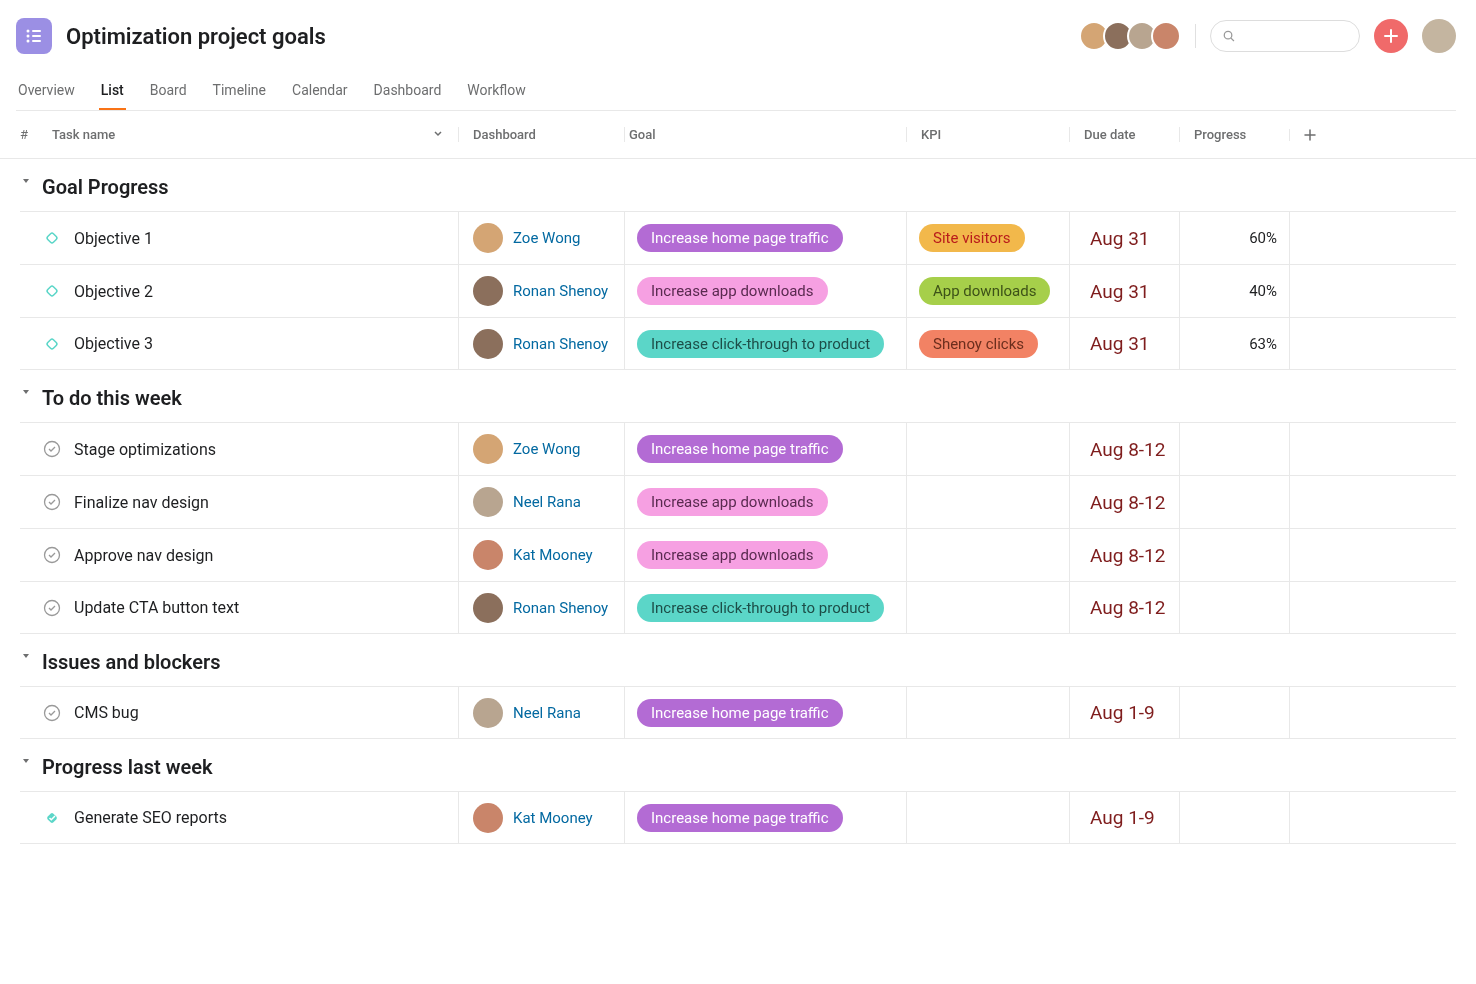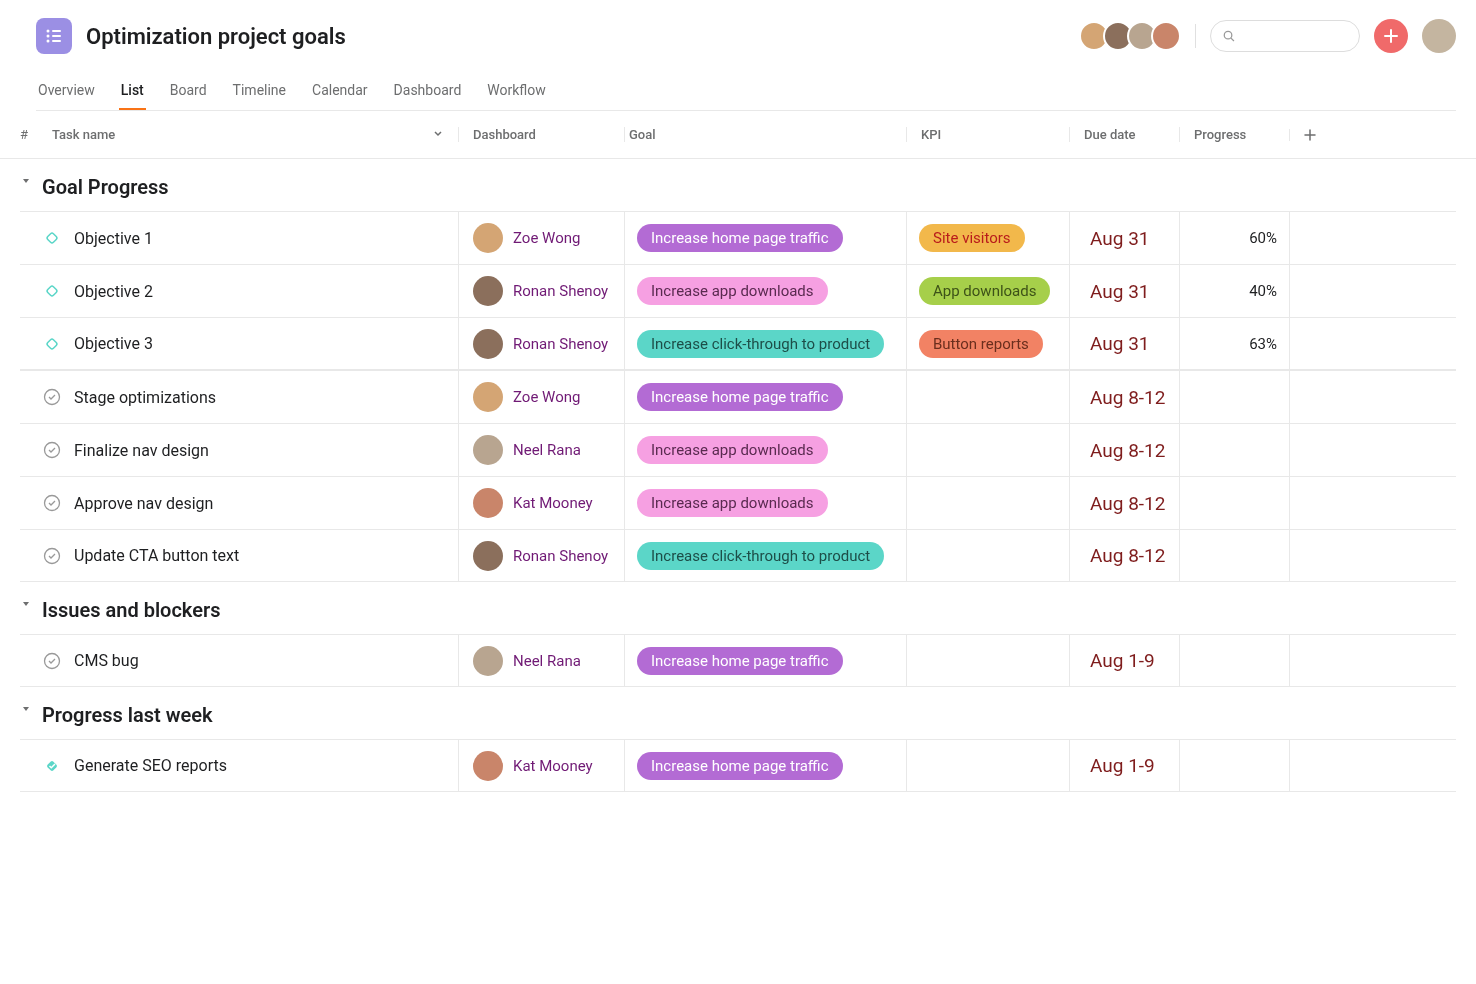--- a/index.html
+++ b/index.html
@@ -1,17 +1,17 @@
 <!DOCTYPE html>
 <html><head>
 <meta charset="utf-8">
 <style>
 * { margin:0; padding:0; box-sizing:border-box; }
 body { font-family:-apple-system,BlinkMacSystemFont,"Segoe UI",Roboto,sans-serif; background:#fff; color:#1e1f21; font-size:14px; }
-.header { padding:18px 20px 0 36px; }
+.header { padding:18px 20px 0 16px; }
 .header-top { display:flex; align-items:center; gap:14px; }
 .project-icon { width:36px; height:36px; background:#9b8fe4; border-radius:8px; display:flex; align-items:center; justify-content:center; }
 .project-title { font-size:22px; font-weight:600; }
 .header-right { margin-left:auto; display:flex; align-items:center; gap:14px; }
 .avatars { display:flex; }
 .avatar { width:30px; height:30px; border-radius:50%; border:2px solid #fff; margin-left:-6px; display:flex; align-items:center; justify-content:center; font-size:11px; font-weight:600; color:#fff; }
 .avatar:first-child { margin-left:0; }
 .vdiv { width:1px; height:24px; background:#e0e0e0; }
 .search-box { display:flex; align-items:center; gap:8px; width:150px; height:32px; border:1px solid #ddd; border-radius:16px; padding:0 12px; background:#fff; }
 .search-box input { border:none; outline:none; width:100%; font-size:13px; }
@@ -32,21 +32,21 @@
 .section { padding:0 20px; }
 .section-header { display:flex; gap:10px; padding:16px 0 12px 0; }
 .section-title { font-size:20px; font-weight:600; }
 .row { display:flex; align-items:center; height:53px; border-top:1px solid #e8e8e8; }
 .section .row:last-child { border-bottom:1px solid #e8e8e8; }
 .row-task { flex:0 0 438px; display:flex; align-items:center; gap:12px; padding-left:22px; }
 .task-icon { width:20px; height:20px; display:flex; align-items:center; justify-content:center; flex-shrink:0; }
 .task-title { font-size:16px; color:#1e1f21; }
 .row-assignee { flex:0 0 166px; padding-left:14px; border-left:1px solid #e8e8e8; height:100%; display:flex; align-items:center; gap:10px; }
 .assignee-avatar { width:30px; height:30px; border-radius:50%; flex-shrink:0; }
-.assignee-name { font-size:15px; color:#701a75; white-space:nowrap; }
+.assignee-name { font-size:15px; color:#0369a1; white-space:nowrap; }
 .row-goal { flex:0 0 282px; padding-left:12px; border-left:1px solid #e8e8e8; height:100%; display:flex; align-items:center; }
 .row-kpi { flex:0 0 163px; padding-left:12px; border-left:1px solid #e8e8e8; height:100%; display:flex; align-items:center; }
 .row-due { flex:0 0 110px; padding-left:20px; border-left:1px solid #e8e8e8; height:100%; display:flex; align-items:center; font-size:19px; color:#7f1d1d; }
 .row-progress { flex:0 0 110px; padding:0 12px; border-left:1px solid #e8e8e8; height:100%; display:flex; align-items:center; justify-content:flex-end; font-size:15px; color:#1e1f21; }
 .row-end { flex:1; border-left:1px solid #e8e8e8; height:100%; }
 .pill { display:inline-block; padding:5px 14px; border-radius:14px; font-size:15px; white-space:nowrap; }
 svg { display:block; }
 </style>
 </head>
 <body>
@@ -184,156 +184,164 @@
           <span class="task-title">Objective 3</span>
         </div>
         <div class="row-assignee">
           <div class="assignee-avatar" style="background: rgb(139, 111, 92);"></div>
           <span class="assignee-name">Ronan Shenoy</span>
         </div>
         <div class="row-goal">
           <span class="pill" style="background: rgb(91, 214, 200); color: rgb(29, 78, 72);">Increase click-through to product</span>
         </div>
         <div class="row-kpi">
-          <span class="pill" style="background: rgb(242, 130, 100); color: rgb(107, 46, 29);">Button reports</span>
+          <span class="pill" style="background: rgb(242, 130, 100); color: rgb(107, 46, 29);">Shenoy clicks</span>
         </div>
         <div class="row-due">Aug 31</div>
         <div class="row-progress">63%</div>
-        <div class="row-end"></div>
-      </div>
-    </div>
-    <div class="section">
-      <div class="row">
-        <div class="row-task">
-          <span class="task-icon">
-            <svg width="18" height="18" viewBox="0 0 18 18">
-              <circle cx="9" cy="9" r="7.5" stroke="#999" stroke-width="1.3" fill="none"></circle>
-              <path d="M6 9l2 2 4-4" stroke="#999" stroke-width="1.3" fill="none"></path>
-            </svg>
-          </span>
-          <span class="task-title">Stage optimizations</span>
-        </div>
-        <div class="row-assignee">
-          <div class="assignee-avatar" style="background: rgb(212, 165, 116);"></div>
-          <span class="assignee-name">Zoe Wong</span>
-        </div>
-        <div class="row-goal">
-          <span class="pill" style="background: rgb(179, 107, 212); color: rgb(255, 255, 255);">Increase home page traffic</span>
-        </div>
-        <div class="row-kpi"></div>
-        <div class="row-due">Aug 8-12</div>
-        <div class="row-progress"></div>
-        <div class="row-end"></div>
-      </div>
-      <div class="row">
-        <div class="row-task">
-          <span class="task-icon">
-            <svg width="18" height="18" viewBox="0 0 18 18">
-              <circle cx="9" cy="9" r="7.5" stroke="#999" stroke-width="1.3" fill="none"></circle>
-              <path d="M6 9l2 2 4-4" stroke="#999" stroke-width="1.3" fill="none"></path>
-            </svg>
-          </span>
-          <span class="task-title">Finalize nav design</span>
-        </div>
-        <div class="row-assignee">
-          <div class="assignee-avatar" style="background: rgb(184, 165, 144);"></div>
-          <span class="assignee-name">Neel Rana</span>
-        </div>
-        <div class="row-goal">
-          <span class="pill" style="background: rgb(246, 160, 226); color: rgb(90, 42, 80);">Increase app downloads</span>
-        </div>
-        <div class="row-kpi"></div>
-        <div class="row-due">Aug 8-12</div>
-        <div class="row-progress"></div>
-        <div class="row-end"></div>
-      </div>
-      <div class="row">
-        <div class="row-task">
-          <span class="task-icon">
-            <svg width="18" height="18" viewBox="0 0 18 18">
-              <circle cx="9" cy="9" r="7.5" stroke="#999" stroke-width="1.3" fill="none"></circle>
-              <path d="M6 9l2 2 4-4" stroke="#999" stroke-width="1.3" fill="none"></path>
-            </svg>
-          </span>
-          <span class="task-title">Approve nav design</span>
-        </div>
-        <div class="row-assignee">
-          <div class="assignee-avatar" style="background: rgb(201, 133, 106);"></div>
-          <span class="assignee-name">Kat Mooney</span>
-        </div>
-        <div class="row-goal">
-          <span class="pill" style="background: rgb(246, 160, 226); color: rgb(90, 42, 80);">Increase app downloads</span>
-        </div>
-        <div class="row-kpi"></div>
-        <div class="row-due">Aug 8-12</div>
-        <div class="row-progress"></div>
-        <div class="row-end"></div>
-      </div>
-      <div class="row">
-        <div class="row-task">
-          <span class="task-icon">
-            <svg width="18" height="18" viewBox="0 0 18 18">
-              <circle cx="9" cy="9" r="7.5" stroke="#999" stroke-width="1.3" fill="none"></circle>
-              <path d="M6 9l2 2 4-4" stroke="#999" stroke-width="1.3" fill="none"></path>
-            </svg>
-          </span>
-          <span class="task-title">Update CTA button text</span>
-        </div>
-        <div class="row-assignee">
-          <div class="assignee-avatar" style="background: rgb(139, 111, 92);"></div>
-          <span class="assignee-name">Ronan Shenoy</span>
-        </div>
-        <div class="row-goal">
-          <span class="pill" style="background: rgb(91, 214, 200); color: rgb(29, 78, 72);">Increase click-through to product</span>
-        </div>
-        <div class="row-kpi"></div>
-        <div class="row-due">Aug 8-12</div>
-        <div class="row-progress"></div>
         <div class="row-end"></div>
       </div>
     </div>
     <div class="section">
       <div class="section-header">
         <span>
           <svg width="12" height="12" viewBox="0 0 12 12">
             <path d="M3 4l3 4 3-4z" fill="#6d6e6f"></path>
           </svg>
         </span>
-        <span class="section-title">Issues and blockers</span>
-      </div>
-      <div class="row">
-        <div class="row-task">
-          <span class="task-icon">
-            <svg width="18" height="18" viewBox="0 0 18 18">
-              <circle cx="9" cy="9" r="7.5" stroke="#999" stroke-width="1.3" fill="none"></circle>
-              <path d="M6 9l2 2 4-4" stroke="#999" stroke-width="1.3" fill="none"></path>
-            </svg>
-          </span>
-          <span class="task-title">CMS bug</span>
+        <span class="section-title">To do this week</span>
+      </div>
+      <div class="row">
+        <div class="row-task">
+          <span class="task-icon">
+            <svg width="18" height="18" viewBox="0 0 18 18">
+              <circle cx="9" cy="9" r="7.5" stroke="#999" stroke-width="1.3" fill="none"></circle>
+              <path d="M6 9l2 2 4-4" stroke="#999" stroke-width="1.3" fill="none"></path>
+            </svg>
+          </span>
+          <span class="task-title">Stage optimizations</span>
+        </div>
+        <div class="row-assignee">
+          <div class="assignee-avatar" style="background: rgb(212, 165, 116);"></div>
+          <span class="assignee-name">Zoe Wong</span>
+        </div>
+        <div class="row-goal">
+          <span class="pill" style="background: rgb(179, 107, 212); color: rgb(255, 255, 255);">Increase home page traffic</span>
+        </div>
+        <div class="row-kpi"></div>
+        <div class="row-due">Aug 8-12</div>
+        <div class="row-progress"></div>
+        <div class="row-end"></div>
+      </div>
+      <div class="row">
+        <div class="row-task">
+          <span class="task-icon">
+            <svg width="18" height="18" viewBox="0 0 18 18">
+              <circle cx="9" cy="9" r="7.5" stroke="#999" stroke-width="1.3" fill="none"></circle>
+              <path d="M6 9l2 2 4-4" stroke="#999" stroke-width="1.3" fill="none"></path>
+            </svg>
+          </span>
+          <span class="task-title">Finalize nav design</span>
         </div>
         <div class="row-assignee">
           <div class="assignee-avatar" style="background: rgb(184, 165, 144);"></div>
           <span class="assignee-name">Neel Rana</span>
         </div>
         <div class="row-goal">
-          <span class="pill" style="background: rgb(179, 107, 212); color: rgb(255, 255, 255);">Increase home page traffic</span>
-        </div>
-        <div class="row-kpi"></div>
-        <div class="row-due">Aug 1-9</div>
+          <span class="pill" style="background: rgb(246, 160, 226); color: rgb(90, 42, 80);">Increase app downloads</span>
+        </div>
+        <div class="row-kpi"></div>
+        <div class="row-due">Aug 8-12</div>
+        <div class="row-progress"></div>
+        <div class="row-end"></div>
+      </div>
+      <div class="row">
+        <div class="row-task">
+          <span class="task-icon">
+            <svg width="18" height="18" viewBox="0 0 18 18">
+              <circle cx="9" cy="9" r="7.5" stroke="#999" stroke-width="1.3" fill="none"></circle>
+              <path d="M6 9l2 2 4-4" stroke="#999" stroke-width="1.3" fill="none"></path>
+            </svg>
+          </span>
+          <span class="task-title">Approve nav design</span>
+        </div>
+        <div class="row-assignee">
+          <div class="assignee-avatar" style="background: rgb(201, 133, 106);"></div>
+          <span class="assignee-name">Kat Mooney</span>
+        </div>
+        <div class="row-goal">
+          <span class="pill" style="background: rgb(246, 160, 226); color: rgb(90, 42, 80);">Increase app downloads</span>
+        </div>
+        <div class="row-kpi"></div>
+        <div class="row-due">Aug 8-12</div>
+        <div class="row-progress"></div>
+        <div class="row-end"></div>
+      </div>
+      <div class="row">
+        <div class="row-task">
+          <span class="task-icon">
+            <svg width="18" height="18" viewBox="0 0 18 18">
+              <circle cx="9" cy="9" r="7.5" stroke="#999" stroke-width="1.3" fill="none"></circle>
+              <path d="M6 9l2 2 4-4" stroke="#999" stroke-width="1.3" fill="none"></path>
+            </svg>
+          </span>
+          <span class="task-title">Update CTA button text</span>
+        </div>
+        <div class="row-assignee">
+          <div class="assignee-avatar" style="background: rgb(139, 111, 92);"></div>
+          <span class="assignee-name">Ronan Shenoy</span>
+        </div>
+        <div class="row-goal">
+          <span class="pill" style="background: rgb(91, 214, 200); color: rgb(29, 78, 72);">Increase click-through to product</span>
+        </div>
+        <div class="row-kpi"></div>
+        <div class="row-due">Aug 8-12</div>
         <div class="row-progress"></div>
         <div class="row-end"></div>
       </div>
     </div>
     <div class="section">
       <div class="section-header">
         <span>
           <svg width="12" height="12" viewBox="0 0 12 12">
             <path d="M3 4l3 4 3-4z" fill="#6d6e6f"></path>
           </svg>
         </span>
+        <span class="section-title">Issues and blockers</span>
+      </div>
+      <div class="row">
+        <div class="row-task">
+          <span class="task-icon">
+            <svg width="18" height="18" viewBox="0 0 18 18">
+              <circle cx="9" cy="9" r="7.5" stroke="#999" stroke-width="1.3" fill="none"></circle>
+              <path d="M6 9l2 2 4-4" stroke="#999" stroke-width="1.3" fill="none"></path>
+            </svg>
+          </span>
+          <span class="task-title">CMS bug</span>
+        </div>
+        <div class="row-assignee">
+          <div class="assignee-avatar" style="background: rgb(184, 165, 144);"></div>
+          <span class="assignee-name">Neel Rana</span>
+        </div>
+        <div class="row-goal">
+          <span class="pill" style="background: rgb(179, 107, 212); color: rgb(255, 255, 255);">Increase home page traffic</span>
+        </div>
+        <div class="row-kpi"></div>
+        <div class="row-due">Aug 1-9</div>
+        <div class="row-progress"></div>
+        <div class="row-end"></div>
+      </div>
+    </div>
+    <div class="section">
+      <div class="section-header">
+        <span>
+          <svg width="12" height="12" viewBox="0 0 12 12">
+            <path d="M3 4l3 4 3-4z" fill="#6d6e6f"></path>
+          </svg>
+        </span>
         <span class="section-title">Progress last week</span>
       </div>
       <div class="row">
         <div class="row-task">
           <span class="task-icon">
             <svg width="18" height="18" viewBox="0 0 18 18">
               <rect x="5" y="5" width="8" height="8" rx="2" transform="rotate(45 9 9)" fill="#5bd6c8"></rect>
               <path d="M6.5 9l1.8 1.8L12 7" stroke="#fff" stroke-width="1.5" fill="none"></path>
             </svg>
           </span>

